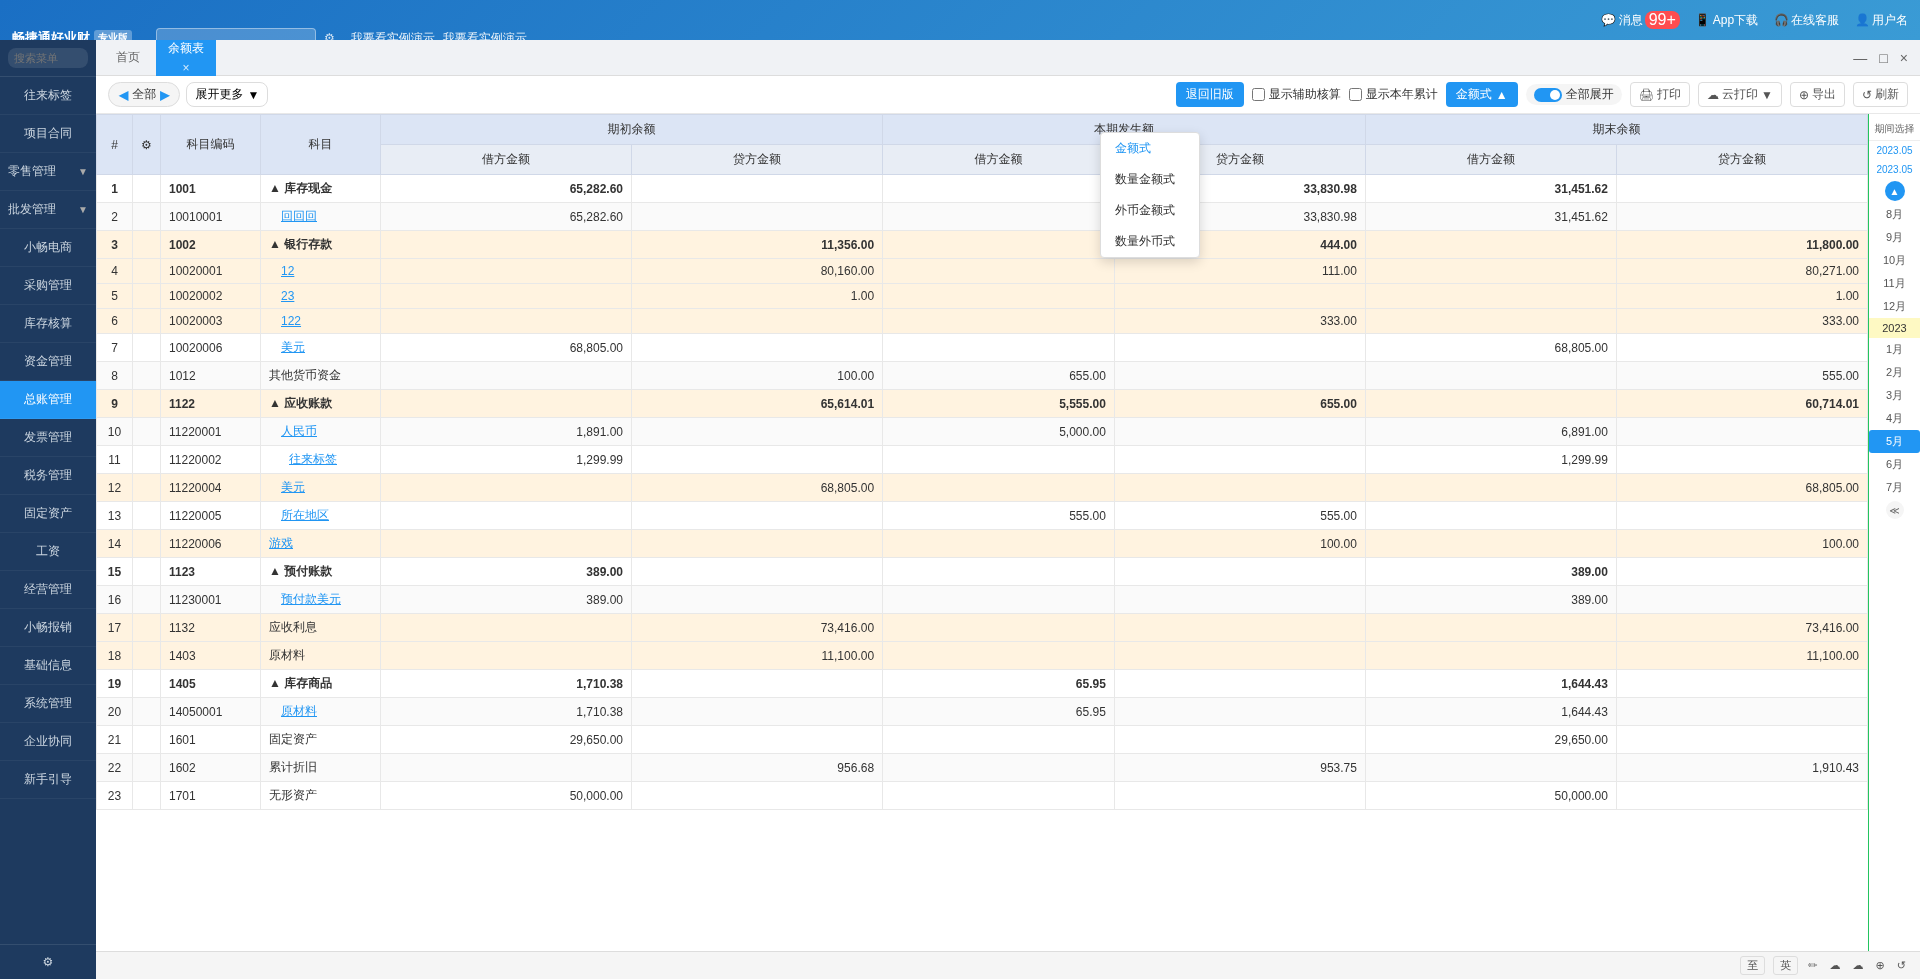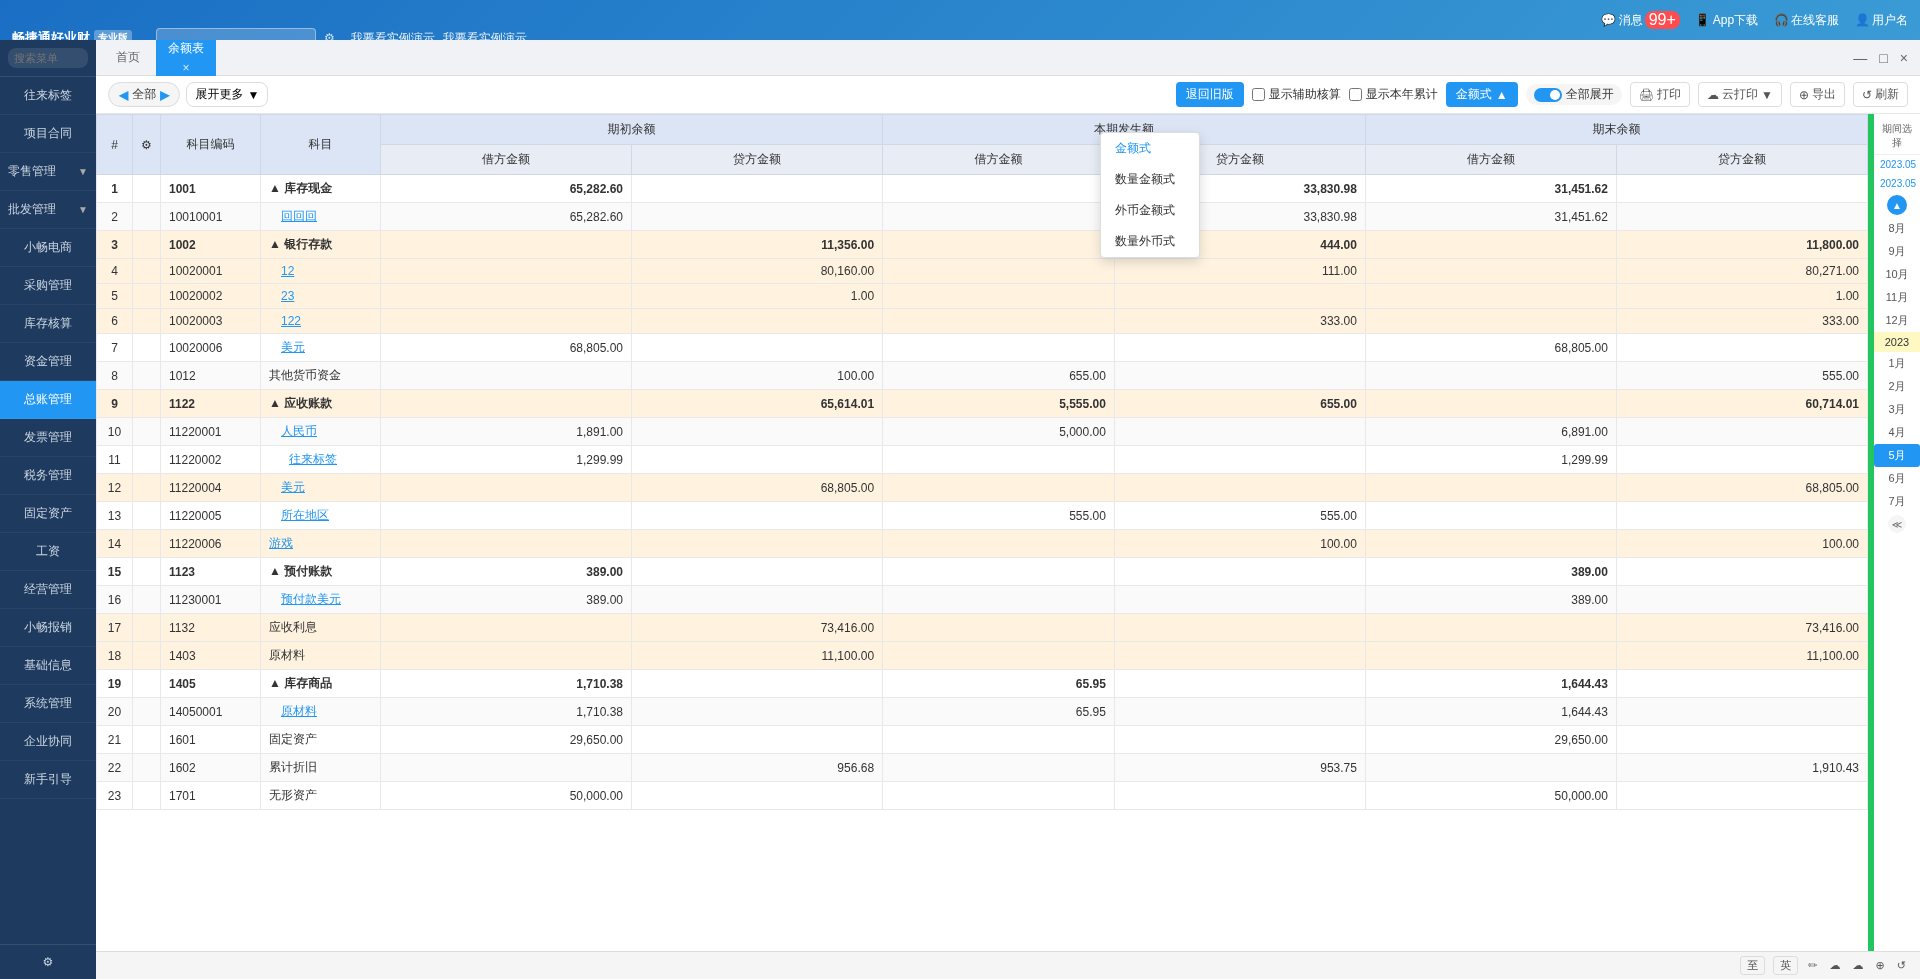--- a/index.html
+++ b/index.html
@@ -217,21 +217,21 @@
     .row-parent td { font-weight: bold; }
     .row-highlight { background: #fff3e0 !important; }
 
     .td-link { color: #2196F3; text-decoration: underline; cursor: pointer; }
     .td-code { color: #333; }
 
     
     .time-panel {
       width: 52px;
       background: white;
-      border-left: 6px solid #22c55e;
+      border-left: 1px solid #22c55e;
       display: flex;
       flex-direction: column;
       align-items: center;
       padding: 4px 0;
       overflow-y: auto;
       font-size: 11px;
     }
     .time-panel-header { font-size: 10px; color: #666; padding: 4px; text-align: center; border-bottom: 1px solid #eee; width: 100%; }
     .time-item {
       padding: 4px 6px;

